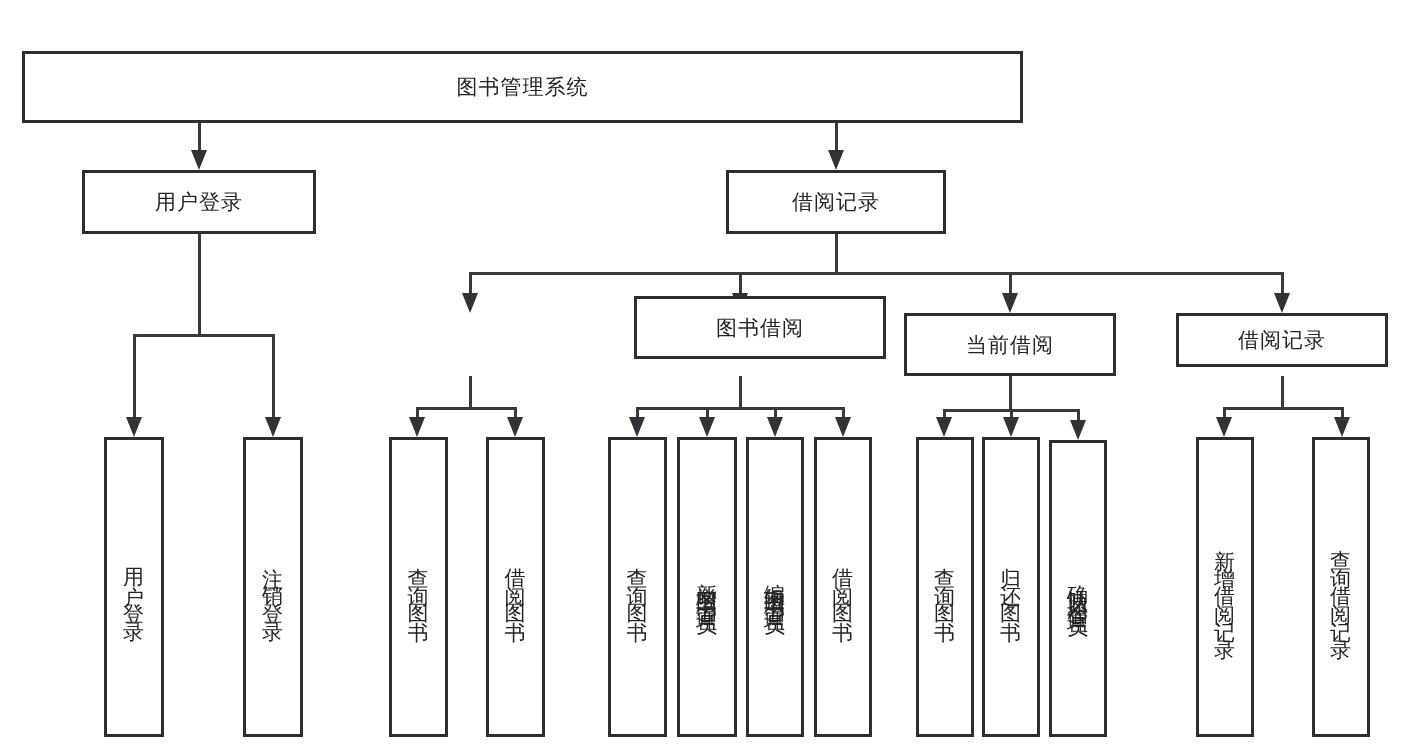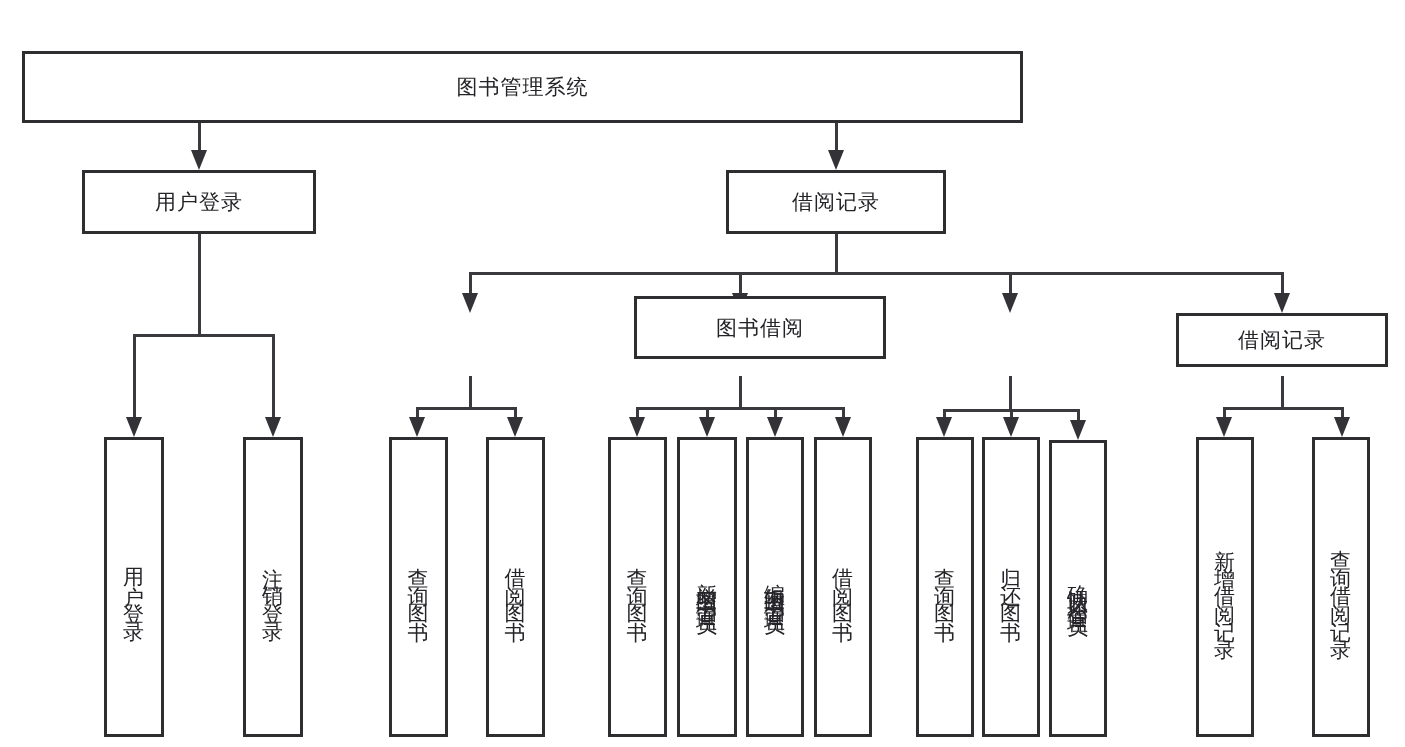--- a/index.html
+++ b/index.html
@@ -124,20 +124,23 @@
     </div>
     <div class="node" style="left: 82px; top: 170px; width: 234px; height: 64px;">
       <span class="label">用户登录</span>
     </div>
     <div class="node" style="left: 726px; top: 170px; width: 220px; height: 64px;">
       <span class="label">借阅记录</span>
     </div>
     <div class="node" style="left: 634px; top: 296px; width: 252px; height: 63px;">
       <span class="label">图书借阅</span>
     </div>
+    <div class="node" style="left: 904px; top: 313px; width: 212px; height: 63px;">
+      <span class="label">当前借阅</span>
+    </div>
     <div class="node" style="left: 1176px; top: 313px; width: 212px; height: 54px;">
       <span class="label">借阅记录</span>
     </div>
     <div class="node vertical" style="left: 104px; top: 437px; width: 60px; height: 300px;">
       <span class="label" style="letter-spacing: 18px;">用户登录</span>
     </div>
     <div class="node vertical" style="left: 243px; top: 437px; width: 60px; height: 300px;">
       <span class="label" style="letter-spacing: 18px;">注销登录</span>
     </div>
     <div class="node vertical" style="left: 389px; top: 437px; width: 59px; height: 300px;">

